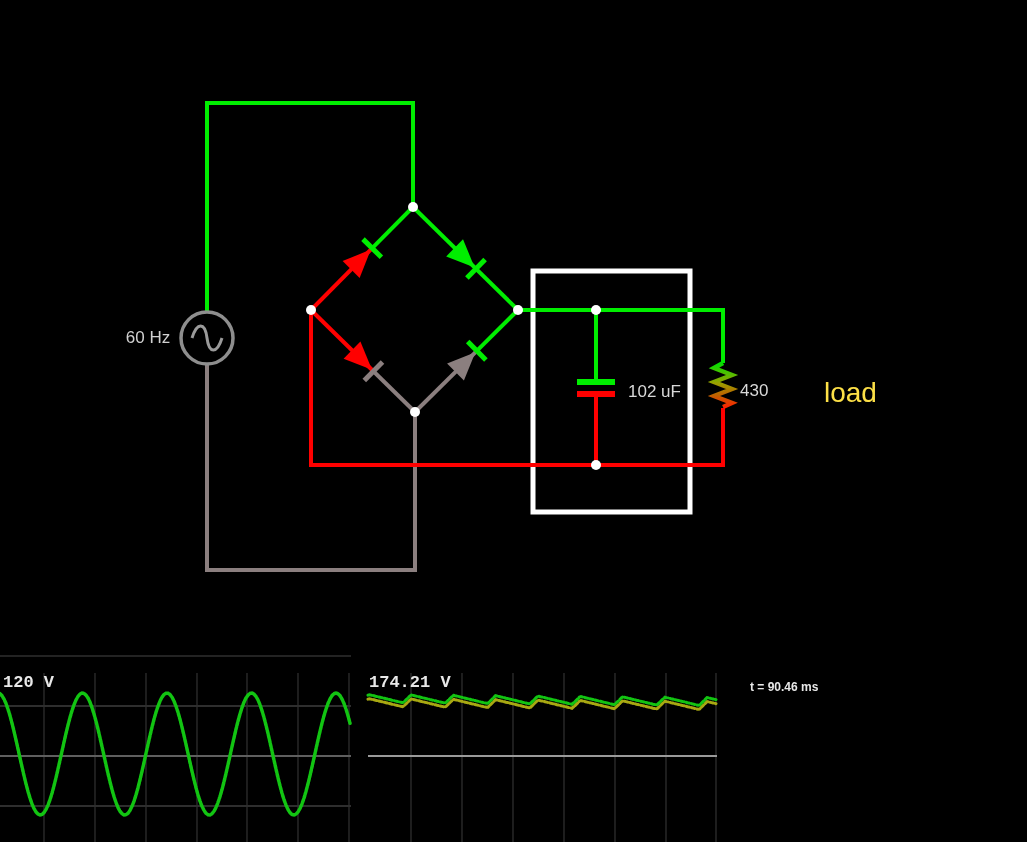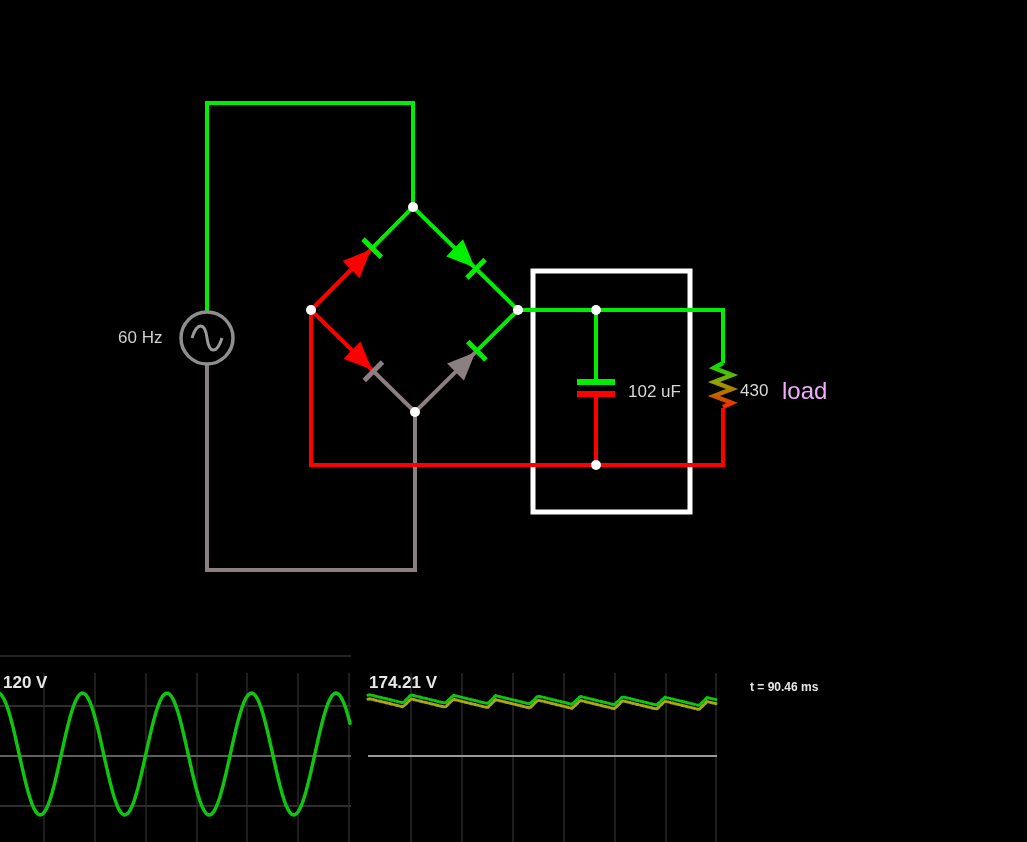--- a/index.html
+++ b/index.html
@@ -2,26 +2,26 @@
 <html><head>
 <meta charset="utf-8">
 <style>
   html,body{margin:0;padding:0;background:#000;}
   #stage{
     position:relative;width:1027px;height:842px;background:#000;overflow:hidden;
     font-family:"Liberation Sans",sans-serif;
   }
   #circuit-svg{position:absolute;left:0;top:0;}
   .lbl{position:absolute;white-space:nowrap;line-height:1.1;}
-  .lbl-source{left:118px;top:329px;width:60px;text-align:left;font-size:17px;color:#d0d0d0;}
+  .lbl-source{left:118px;top:329px;width:60px;text-align:center;font-size:17px;color:#d0d0d0;}
   .lbl-annotation{left:531px;top:233px;font-size:29px;color:#ffffff;}
   .lbl-cap{left:620px;top:383px;font-size:17px;color:#d8d8d8;margin-left:8px;}
   .lbl-res-value{left:740px;top:382px;font-size:17px;color:#d8d8d8;}
-  .lbl-res-name{left:782px;top:378px;font-size:24px;color:#f0abfc;}
-  .lbl-scope{font-weight:bold;font-size:17px;color:#e8e8e8;}
+  .lbl-res-name{left:824px;top:378px;font-size:28px;color:#fde047;}
+  .lbl-scope{font-weight:bold;font-size:17px;color:#e8e8e8;font-family:Liberation Mono, monospace;}
   .lbl-scope-left{left:3px;top:674px;}
   .lbl-scope-right{left:369px;top:674px;}
   .lbl-time{left:750px;top:681px;font-weight:bold;font-size:12px;color:#e8e8e8;}
 </style>
 </head>
 <body>
 
 <div id="stage">
 
   <svg id="circuit-svg" width="1027" height="842" viewBox="0 0 1027 842">

